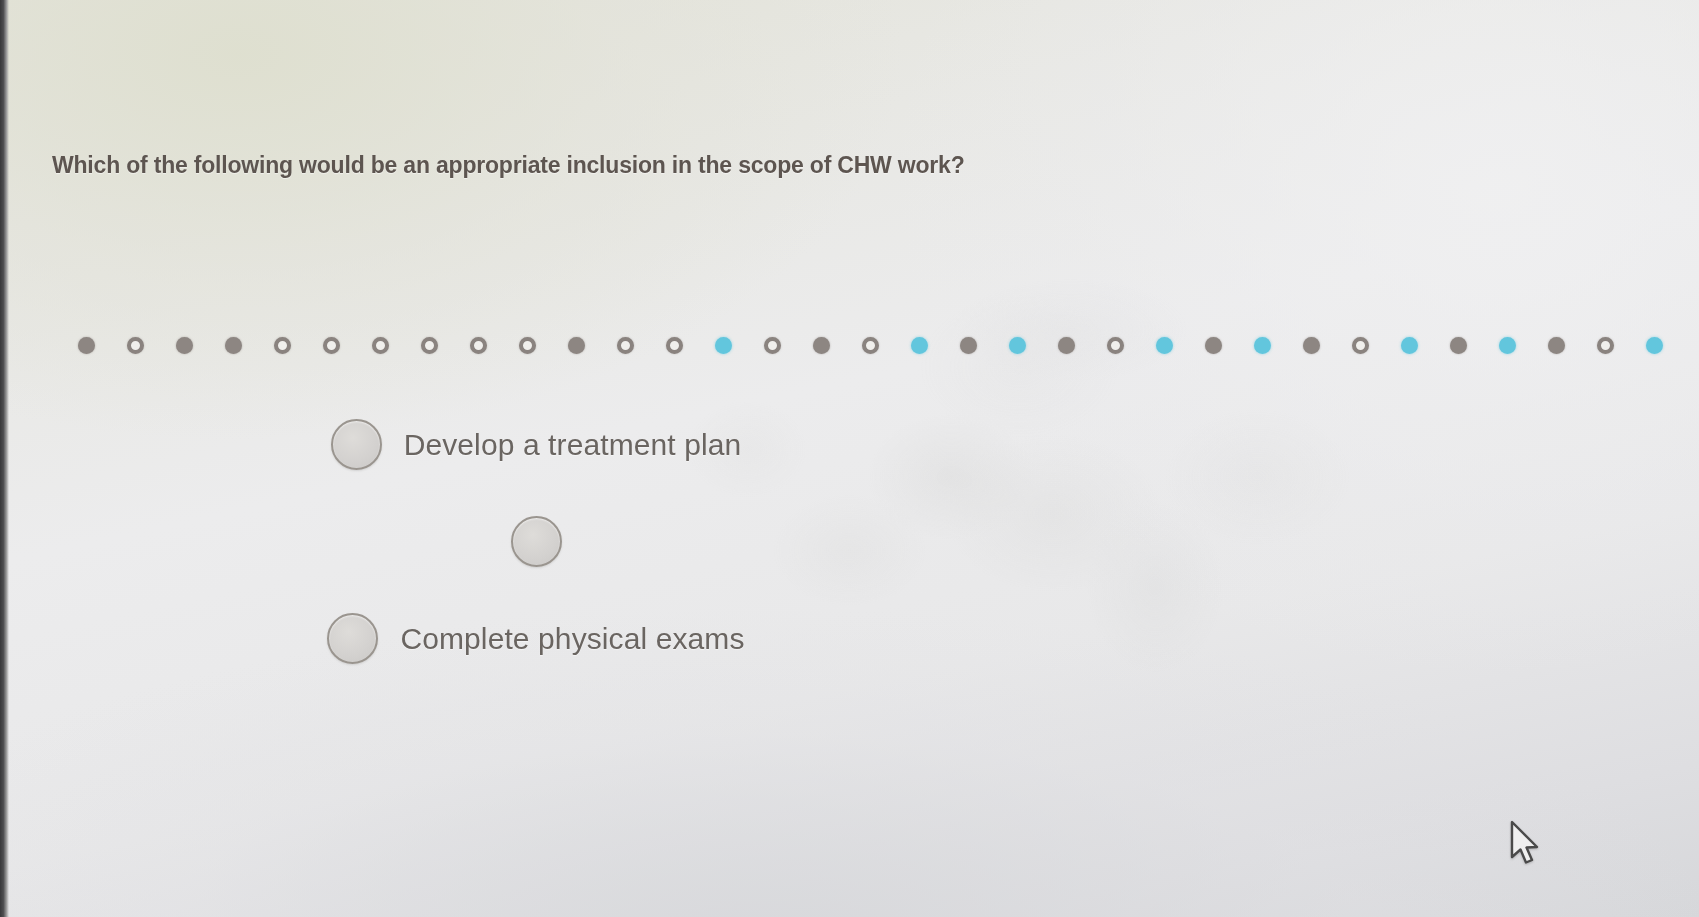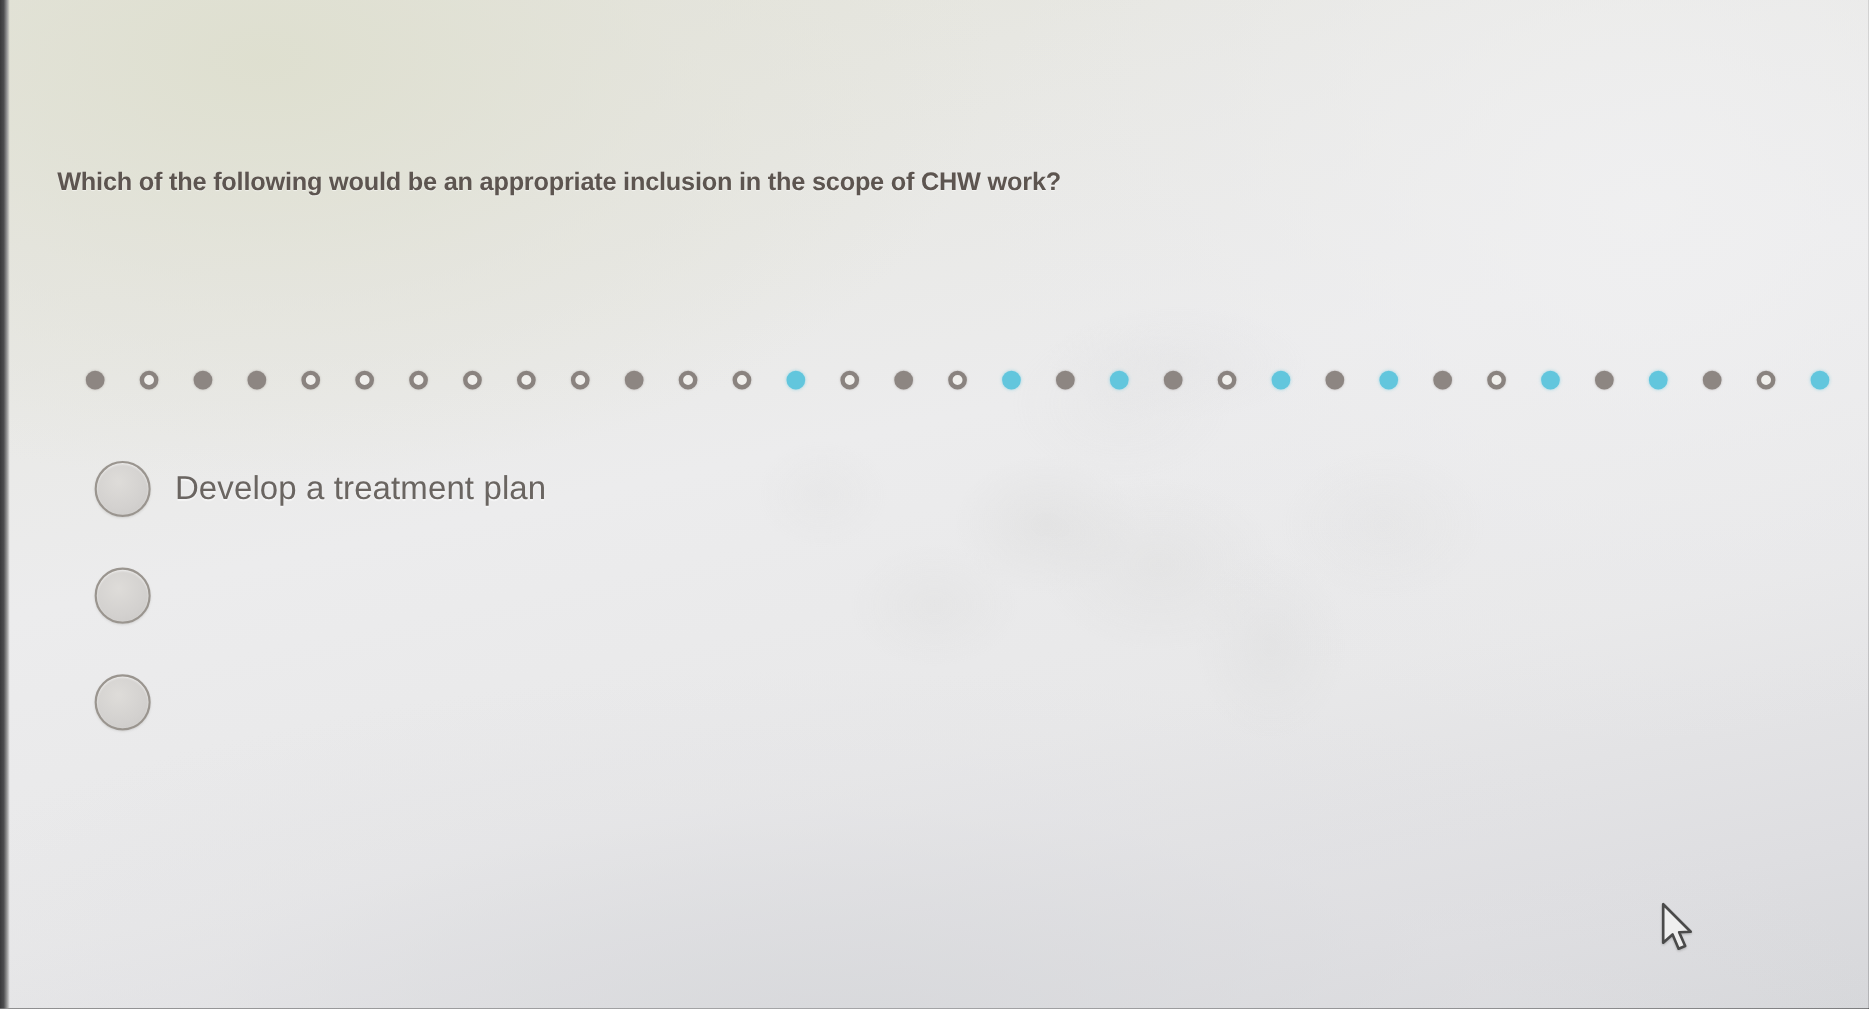--- a/index.html
+++ b/index.html
@@ -97,20 +97,21 @@
     position: absolute;
     left: 86px;
     top: 396px;
     width: 900px;
   }
   .option {
     position: relative;
     display: flex;
     align-items: center;
     height: 97px;
+    justify-content: center;
   }
   .radio {
     flex: 0 0 auto;
     width: 47px;
     height: 47px;
     border-radius: 50%;
     background: radial-gradient(circle at 42% 36%, #dedcd9 0%, #d3d1cf 60%, #cac8c6 100%);
     border: 2px solid #9a958f;
     box-shadow: inset 0 1px 2px rgba(255,255,255,0.6), 0 1px 2px rgba(120,118,114,0.22);
     filter: blur(0.25px);
@@ -184,20 +185,21 @@
   <div id="options">
       <div class="option">
         <div class="radio"></div>
         <div class="option-label">Develop a treatment plan</div>
       </div>
       <div class="option">
         <div class="radio"></div>
       </div>
       <div class="option">
         <div class="radio"></div>
+        <div class="option-label">Complete physical exams</div>
       </div>
     </div>
 
   <svg id="cursor" viewBox="0 0 34 48">
     <path d="M4 2 L4 37 L12.5 29.5 L18 42.5 L24 40 L18.5 27.5 L29 27 Z" fill="#efefef" stroke="#4a4a4a" stroke-width="2.4" stroke-linejoin="round"></path>
   </svg>
 
 </div>
 
 </body></html>

